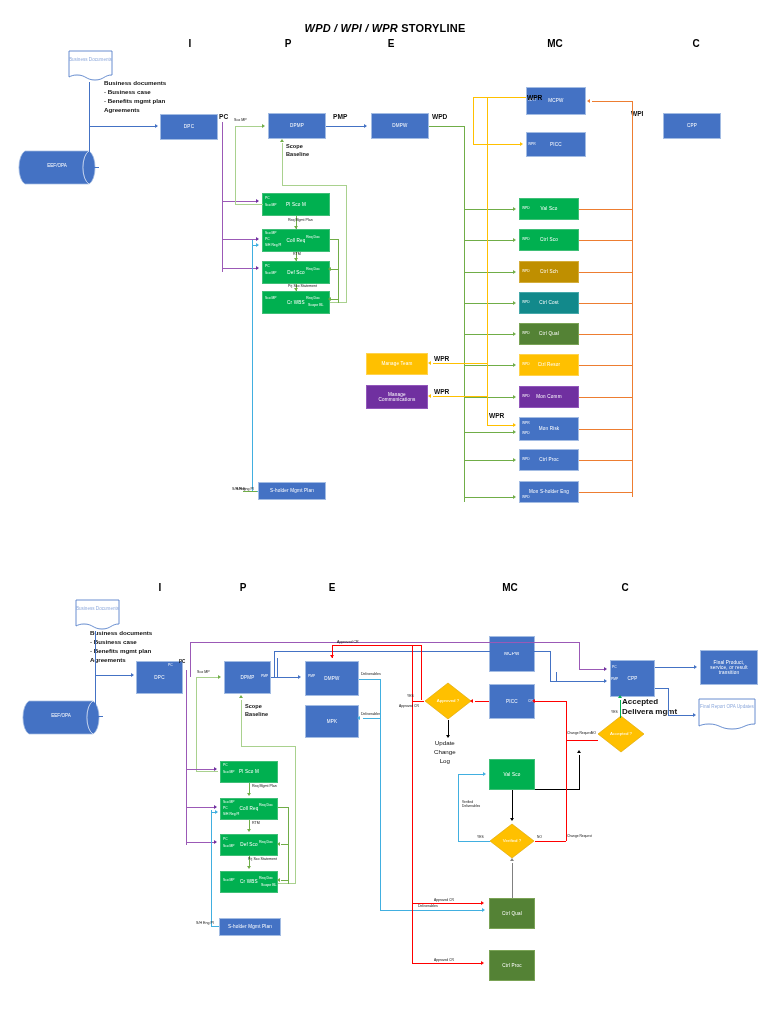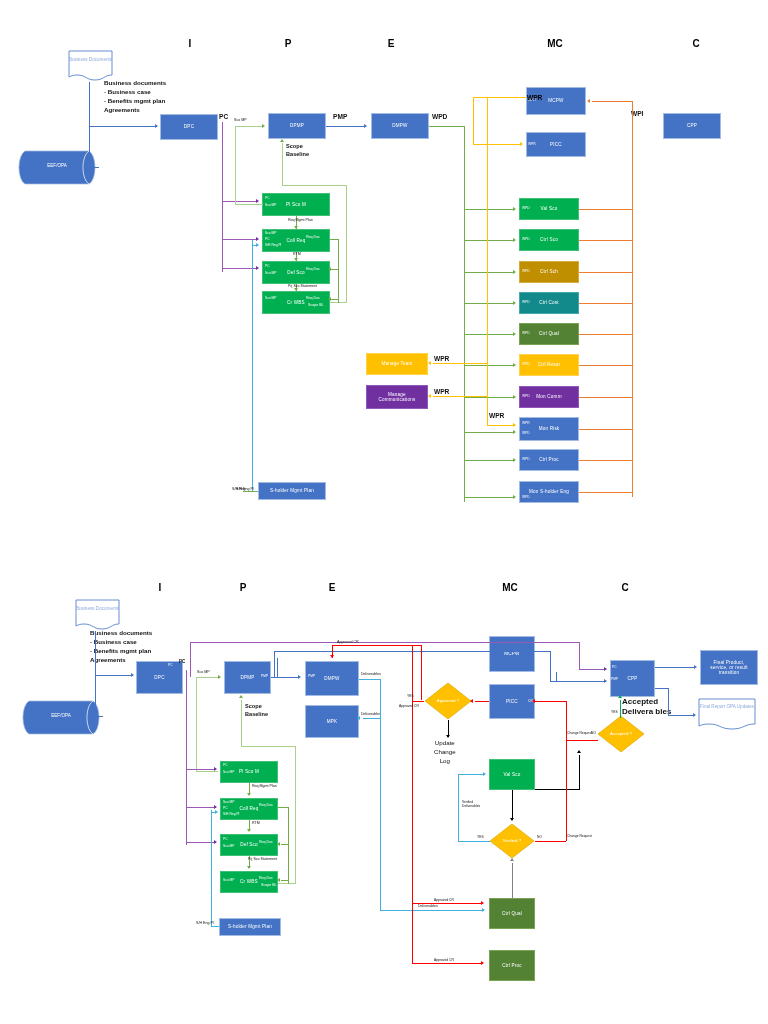--- a/index.html
+++ b/index.html
@@ -71,20 +71,23 @@
   .r-l{border-right-color:#FF0000;} .r-r{border-left-color:#FF0000;} .r-d{border-top-color:#FF0000;}
   .lb-r{border-left-color:#41AFE0;} .lb-l{border-right-color:#41AFE0;}
   .k-d{border-top-color:#000;} .k-u{border-bottom-color:#000;}
   .gr-u{border-bottom-color:#808080;}
 </style>
 </head>
 <body>
 
 <div class="stage">
 
+<div class="abs title" style="left:245px;top:22px;width:280px;">
+  <span class="ital">WPD / WPI / WPR</span><span> STORYLINE</span>
+</div>
 
 <div class="abs colhdr" style="left:170px;top:38px;width:40px;">I</div>
 <div class="abs colhdr" style="left:268px;top:38px;width:40px;">P</div>
 <div class="abs colhdr" style="left:371px;top:38px;width:40px;">E</div>
 <div class="abs colhdr" style="left:535px;top:38px;width:40px;">MC</div>
 <div class="abs colhdr" style="left:676px;top:38px;width:40px;">C</div>
 
 <div class="docshape" style="left:68px;top:50px;width:45px;height:32px;">
   <svg width="45" height="32" viewBox="0 0 45 32">
     <path d="M1 1 H44 V25 C36 25 36 30 27 30 C18 30 18 25 9 25 C5 25 3 26 1 27 Z" fill="#ffffff" stroke="#4472C4" stroke-width="0.8"></path>
@@ -511,21 +514,21 @@
 <div class="note" style="left:434px;top:739px;font-weight:normal;font-size:6.2px;text-align:center;">Update
 Change
 Log</div>
 
 <div class="ln vl c-blue" style="left:556px;top:672px;height:0px;"></div>
 
 <div class="ln vl c-green" style="left:620px;top:700px;height:18px;background:#00B050;width:1.4px;"></div>
 <div class="arw ar-u" style="left:618px;top:695px;border-bottom-color:#00B050;"></div>
 <div class="flab tiny2" style="left:611px;top:710px;">YES</div>
 <div class="flab bigger" style="left:622px;top:697px;line-height:1.25;white-space:pre;font-size:8px;"><span>Accepted
-Delivera bles</span></div>
+Delivera mgmt</span></div>
 
 <div class="ln hl c-blue" style="left:655px;top:667px;width:40px;"></div>
 <div class="arw ar-r" style="left:694px;top:665px;"></div>
 
 <div class="ln hl c-blue" style="left:655px;top:688px;width:14px;"></div>
 <div class="ln vl c-blue" style="left:668px;top:688px;height:28px;"></div>
 <div class="ln hl c-blue" style="left:668px;top:715px;width:26px;"></div>
 <div class="arw ar-r" style="left:693px;top:713px;"></div>
 
 <div class="ln vl c-blue" style="left:556px;top:672px;height:9px;"></div>

